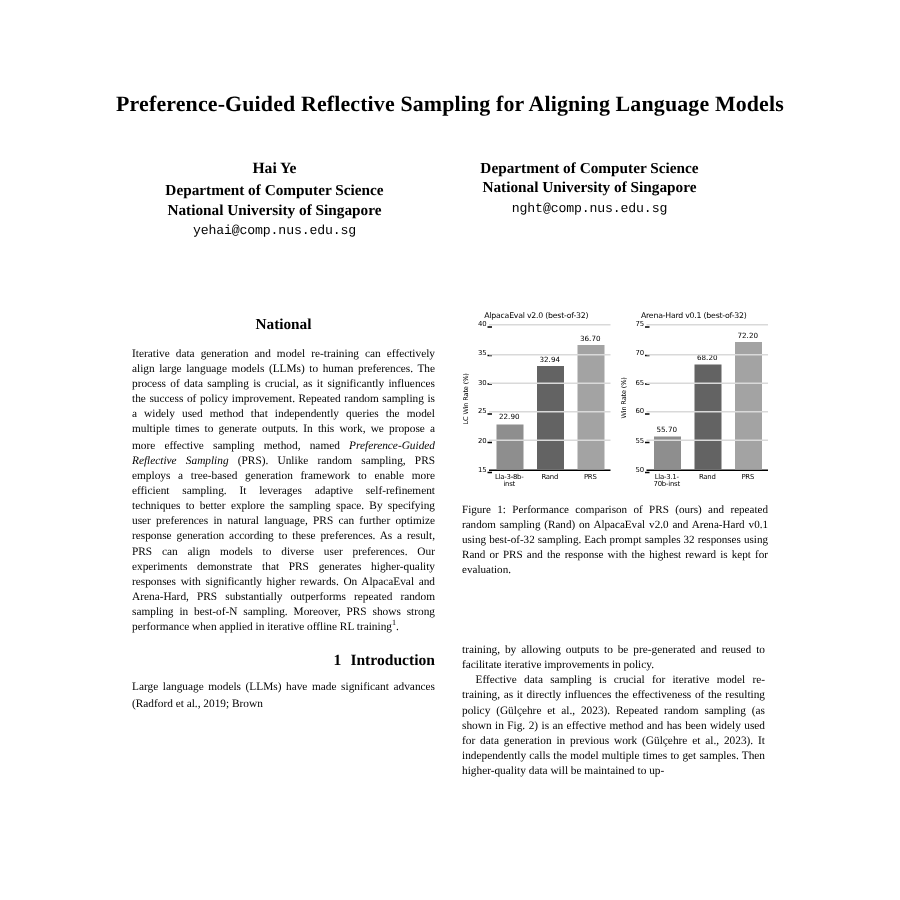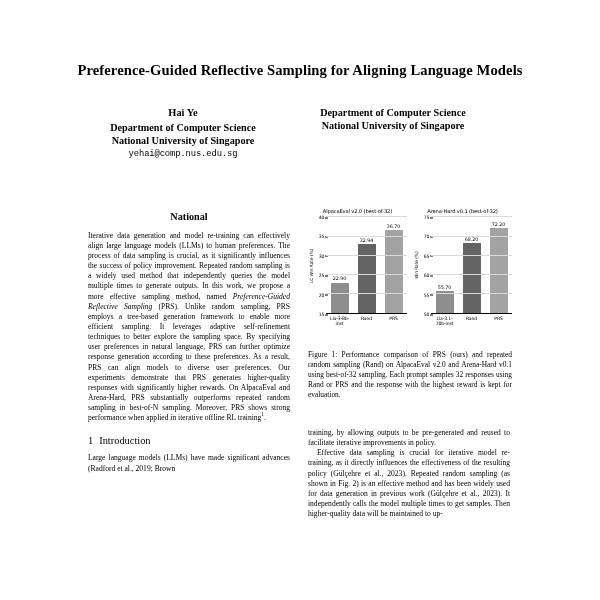--- a/index.html
+++ b/index.html
@@ -74,22 +74,22 @@
   .col-right { left: 308px; font-family: Liberation Serif, serif; }
 
   .section-head {
     font-size: 10.2px;
     font-weight: bold;
     text-align: center;
     margin: 0 0 7px 0;
   }
   .section-head-left {
     font-size: 10.4px;
-    font-weight: normal;
-    text-align: left;
+    font-weight: bold;
+    text-align: right;
     margin: 11px 0 5px 0;
   }
   .section-num { margin-right: 6px; }
 
   .abstract-body p {
     margin: 0;
     text-indent: 0;
   }
   .para {
     margin: 0;
@@ -200,21 +200,21 @@
     width: 33.3%;
     text-align: center;
     font-family: "DejaVu Sans", sans-serif;
     font-size: 4.6px;
     line-height: 1.18;
     letter-spacing: -0.15px;
   }
   .plot-offset { margin-left: 18px; }
 
   .caption {
-    margin-top: 24px;
+    margin-top: 9px;
     font-size: 7.4px;
     line-height: 1.33;
     text-align: justify;
   }
 
   .spacer-fig { height: 218px; }
 </style>
 </head>
 <body>
 
@@ -225,20 +225,21 @@
   <div class="authors">
     <div class="author-block">
       <div class="author-name">Hai Ye</div>
       <div class="author-line">Department of Computer Science</div>
       <div class="author-line">National University of Singapore</div>
       <div class="author-email">yehai@comp.nus.edu.sg</div>
     </div>
     <div class="author-block">
       <div class="author-line">Department of Computer Science</div>
       <div class="author-line">National University of Singapore</div>
+      <div class="author-email">nght@comp.nus.edu.sg</div>
     </div>
   </div>
 
   <div class="col col-left">
     <div class="section-head">National</div>
     <div class="abstract-body">
       <p class="para"><span>Iterative data generation and model re-training can effectively align large language models (LLMs) to human preferences. The process of data sampling is crucial, as it significantly influences the success of policy improvement. Repeated random sampling is a widely used method that independently queries the model multiple times to generate outputs. In this work, we propose a more effective sampling method, named </span><span class="it">Preference-Guided Reflective Sampling</span><span> (PRS). Unlike random sampling, PRS employs a tree-based generation framework to enable more efficient sampling. It leverages adaptive self-refinement techniques to better explore the sampling space. By specifying user preferences in natural language, PRS can further optimize response generation according to these preferences. As a result, PRS can align models to diverse user preferences. Our experiments demonstrate that PRS generates higher-quality responses with significantly higher rewards. On AlpacaEval and Arena-Hard, PRS substantially outperforms repeated random sampling in best-of-N sampling. Moreover, PRS shows strong performance when applied in iterative offline RL training</span><sup>1</sup><span>.</span></p>
     </div>
 
     <div class="section-head-left">

